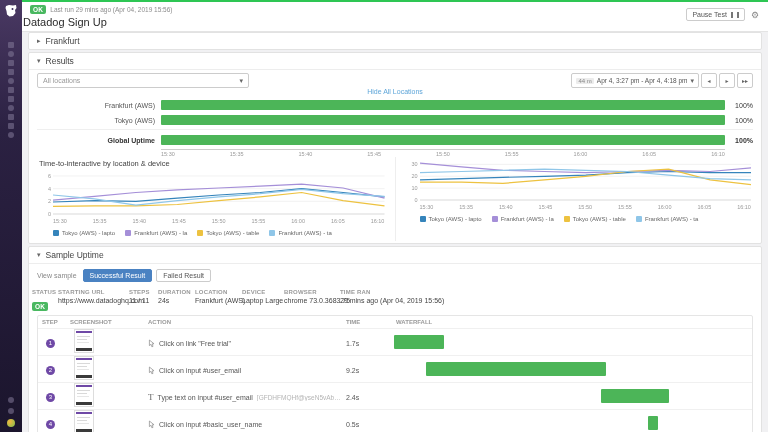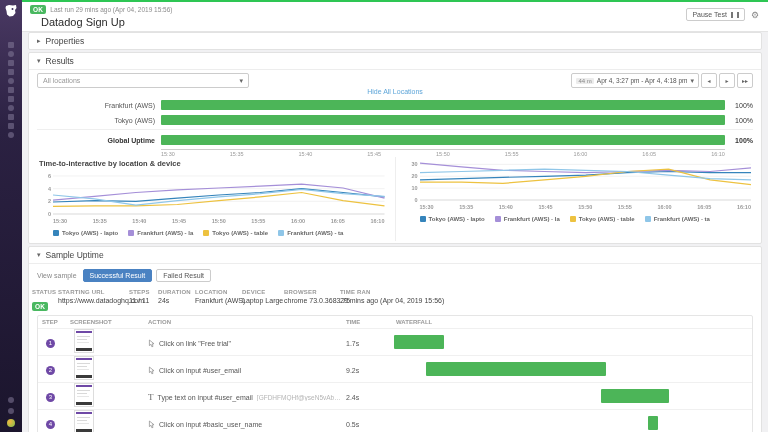--- a/index.html
+++ b/index.html
@@ -15,21 +15,21 @@
   .sb-bottom{position:absolute;bottom:5px;left:0;width:22px;display:flex;flex-direction:column;align-items:center;gap:5px;}
   .avatar{width:8px;height:8px;border-radius:50%;background:radial-gradient(circle at 35% 35%,#f4b63f,#7bbf4e);}
 
   .accent{position:absolute;left:22px;top:0;right:0;height:2px;background:#2ec654;z-index:6;}
 
   
   .main-header{position:absolute;left:22px;top:2px;right:0;height:29px;background:#fff;border-bottom:1px solid #e4e4e4;}
   .status-line{position:absolute;left:8px;top:3px;display:flex;align-items:center;gap:4px;}
   .ok-badge{background:#49b860;color:#fff;font-size:6.5px;font-weight:bold;padding:1px 3px;border-radius:2px;letter-spacing:.3px;}
   .last-run{font-size:6.5px;color:#8d8d8d;}
-  .page-title{position:absolute;left:19px;top:14px;font-size:11px;color:#2b2b2b;}
+  .page-title{position:absolute;left:1px;top:14px;font-size:11px;color:#2b2b2b;}
   .hdr-right{position:absolute;right:8px;top:6px;display:flex;gap:5px;align-items:center;}
   .btn{background:#fff;border:1px solid #ccc;border-radius:2px;font-size:7px;color:#555;padding:2px 5px;display:flex;align-items:center;gap:4px;cursor:pointer;}
   .pause-glyph{display:inline-block;width:4px;height:6px;border-left:2px solid #777;border-right:2px solid #777;}
   .gear{font-size:9px;color:#888;border:1px solid transparent;cursor:pointer;}
 
   
   .card{position:absolute;left:28px;right:6px;background:#fff;border:1px solid #e2e2e2;border-radius:2px;}
   #card-properties{top:32px;height:16px;}
   #card-history{top:52px;height:190px;}
   #card-samples{top:246px;height:200px;}
@@ -47,21 +47,21 @@
   .hide-link{position:absolute;top:35px;left:0;right:0;text-align:center;font-size:7px;color:#5fa6d9;cursor:pointer;}
   .uptime{position:absolute;top:46px;left:8px;right:8px;}
   .uprow{display:flex;align-items:center;height:12px;margin-bottom:3px;}
   .uplabel{width:118px;text-align:right;font-size:7px;color:#555;padding-right:6px;white-space:nowrap;}
   .upbar-wrap{flex:1;}
   .upbar{height:10px;background:#4cb558;border-radius:1px;}
   .uppct{width:28px;text-align:right;font-size:7px;color:#333;font-weight:bold;}
   .updiv{border-top:1px solid #efefef;margin:2px 0 4px 0;}
   .axis{display:flex;justify-content:space-between;margin-left:124px;margin-right:28px;border-top:1px solid #ccc;padding-top:1px;margin-top:3px;}
   .axis span{font-size:5.5px;color:#9a9a9a;}
-  .charts-row{position:absolute;top:104px;left:0;right:0;bottom:2px;display:flex;font-weight:bold;}
+  .charts-row{position:absolute;top:104px;left:0;right:0;bottom:2px;display:flex;}
   .chart-panel{flex:1;padding:2px 10px 0 10px;min-width:0;}
   .chart-panel + .chart-panel{border-left:1px solid #eee;}
   .chart-title{font-size:7.5px;color:#444;margin-bottom:5px;}
   .plot-wrap{position:relative;height:44px;margin-left:14px;}
   .ylab{position:absolute;left:-14px;width:12px;text-align:right;font-size:5.5px;color:#9a9a9a;}
   .xlabels{display:flex;justify-content:space-between;font-size:5.5px;color:#9a9a9a;margin-left:14px;margin-top:1px;}
   .legend{display:flex;gap:10px;margin-top:6px;margin-left:14px;}
   .legend-item{display:flex;align-items:center;gap:3px;font-size:6px;color:#666;cursor:pointer;white-space:nowrap;}
   .lg-sw{width:6px;height:6px;border-radius:1px;flex:0 0 auto;}
 
@@ -140,21 +140,21 @@
         <span>Pause Test</span>
         <span class="pause-glyph"></span>
       </button>
       <span class="gear">⚙</span>
     </div>
   </header>
 
   <section class="card" id="card-properties">
     <div class="card-head">
       <span class="caret">▸</span>
-      <span>Properties</span>
+      <span>Frankfurt</span>
     </div>
   </section>
 
   <section class="card" id="card-history">
     <div class="card-head bordered">
       <span class="caret">▾</span>
       <span>Results</span>
     </div>
 
     <div class="hist-controls">

